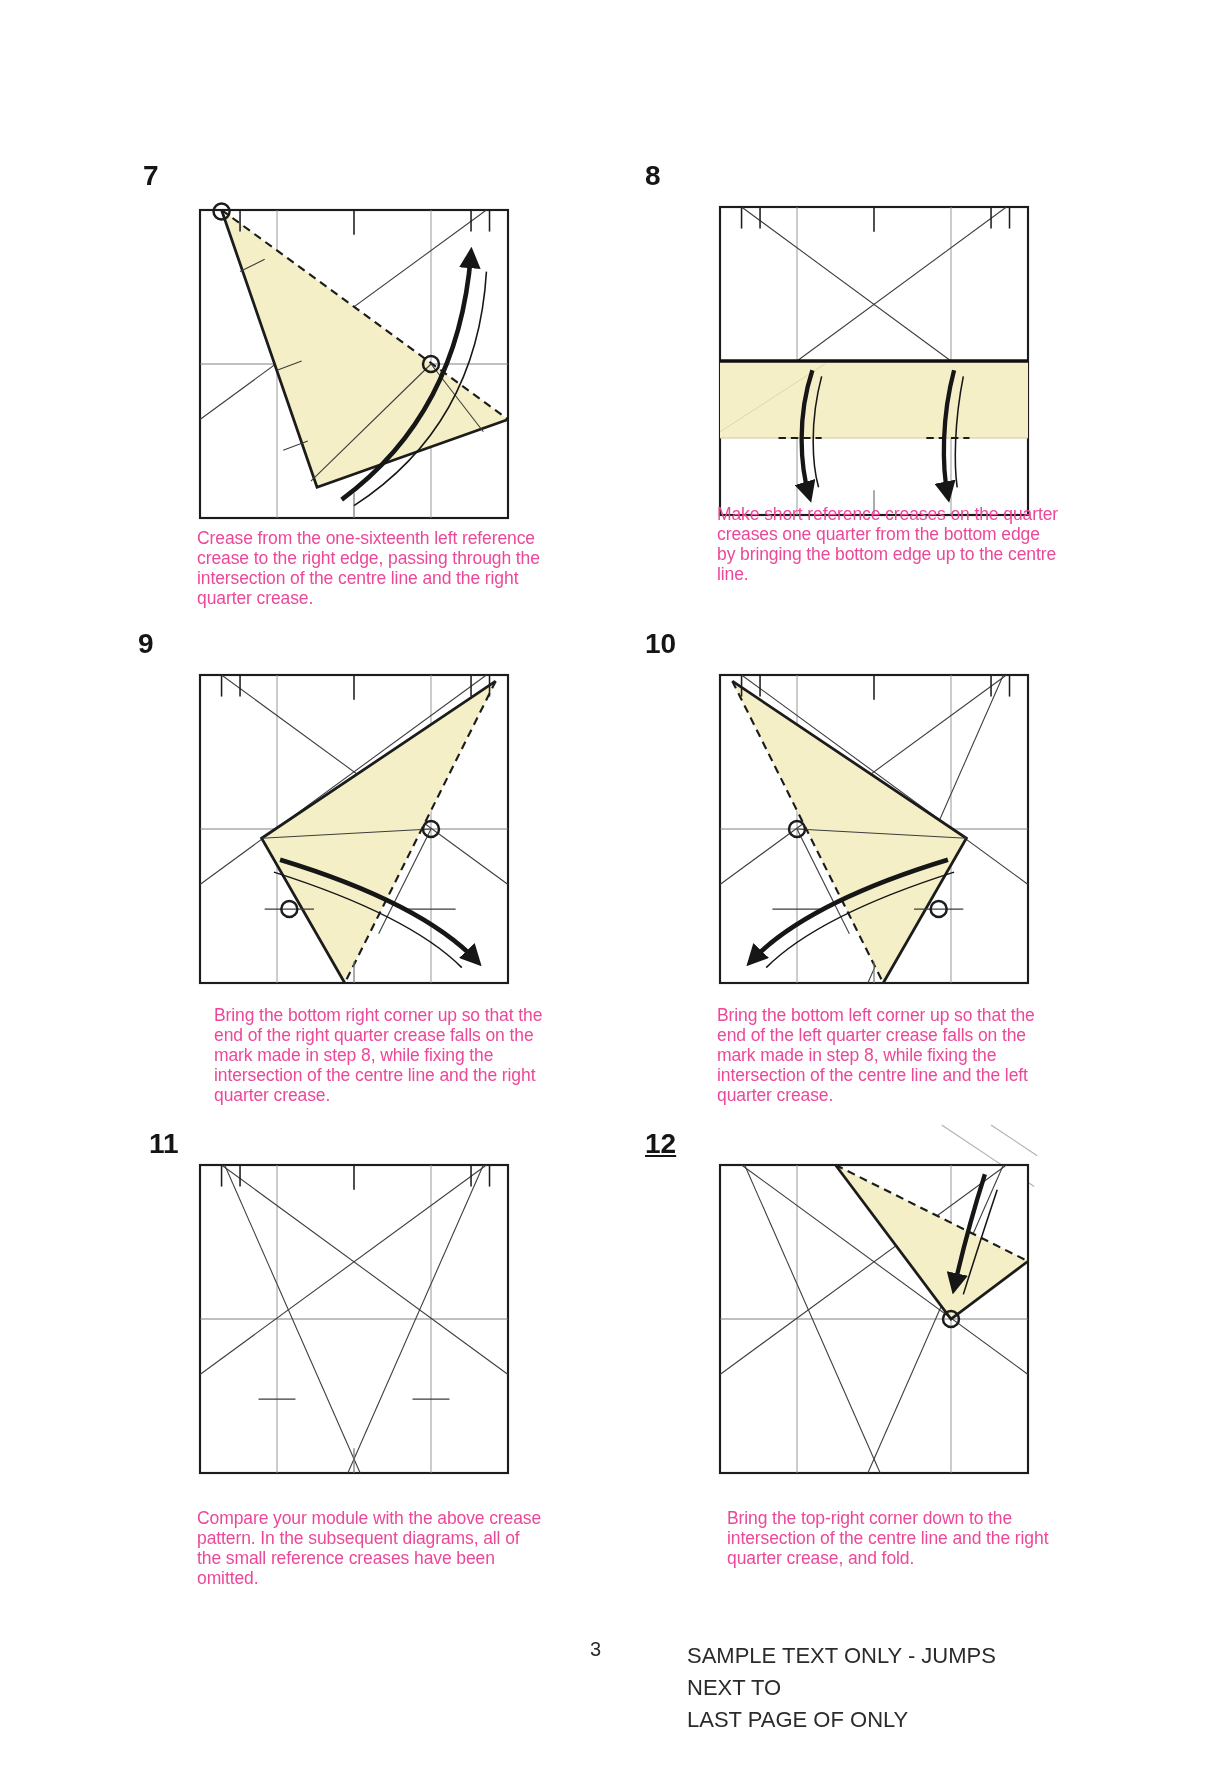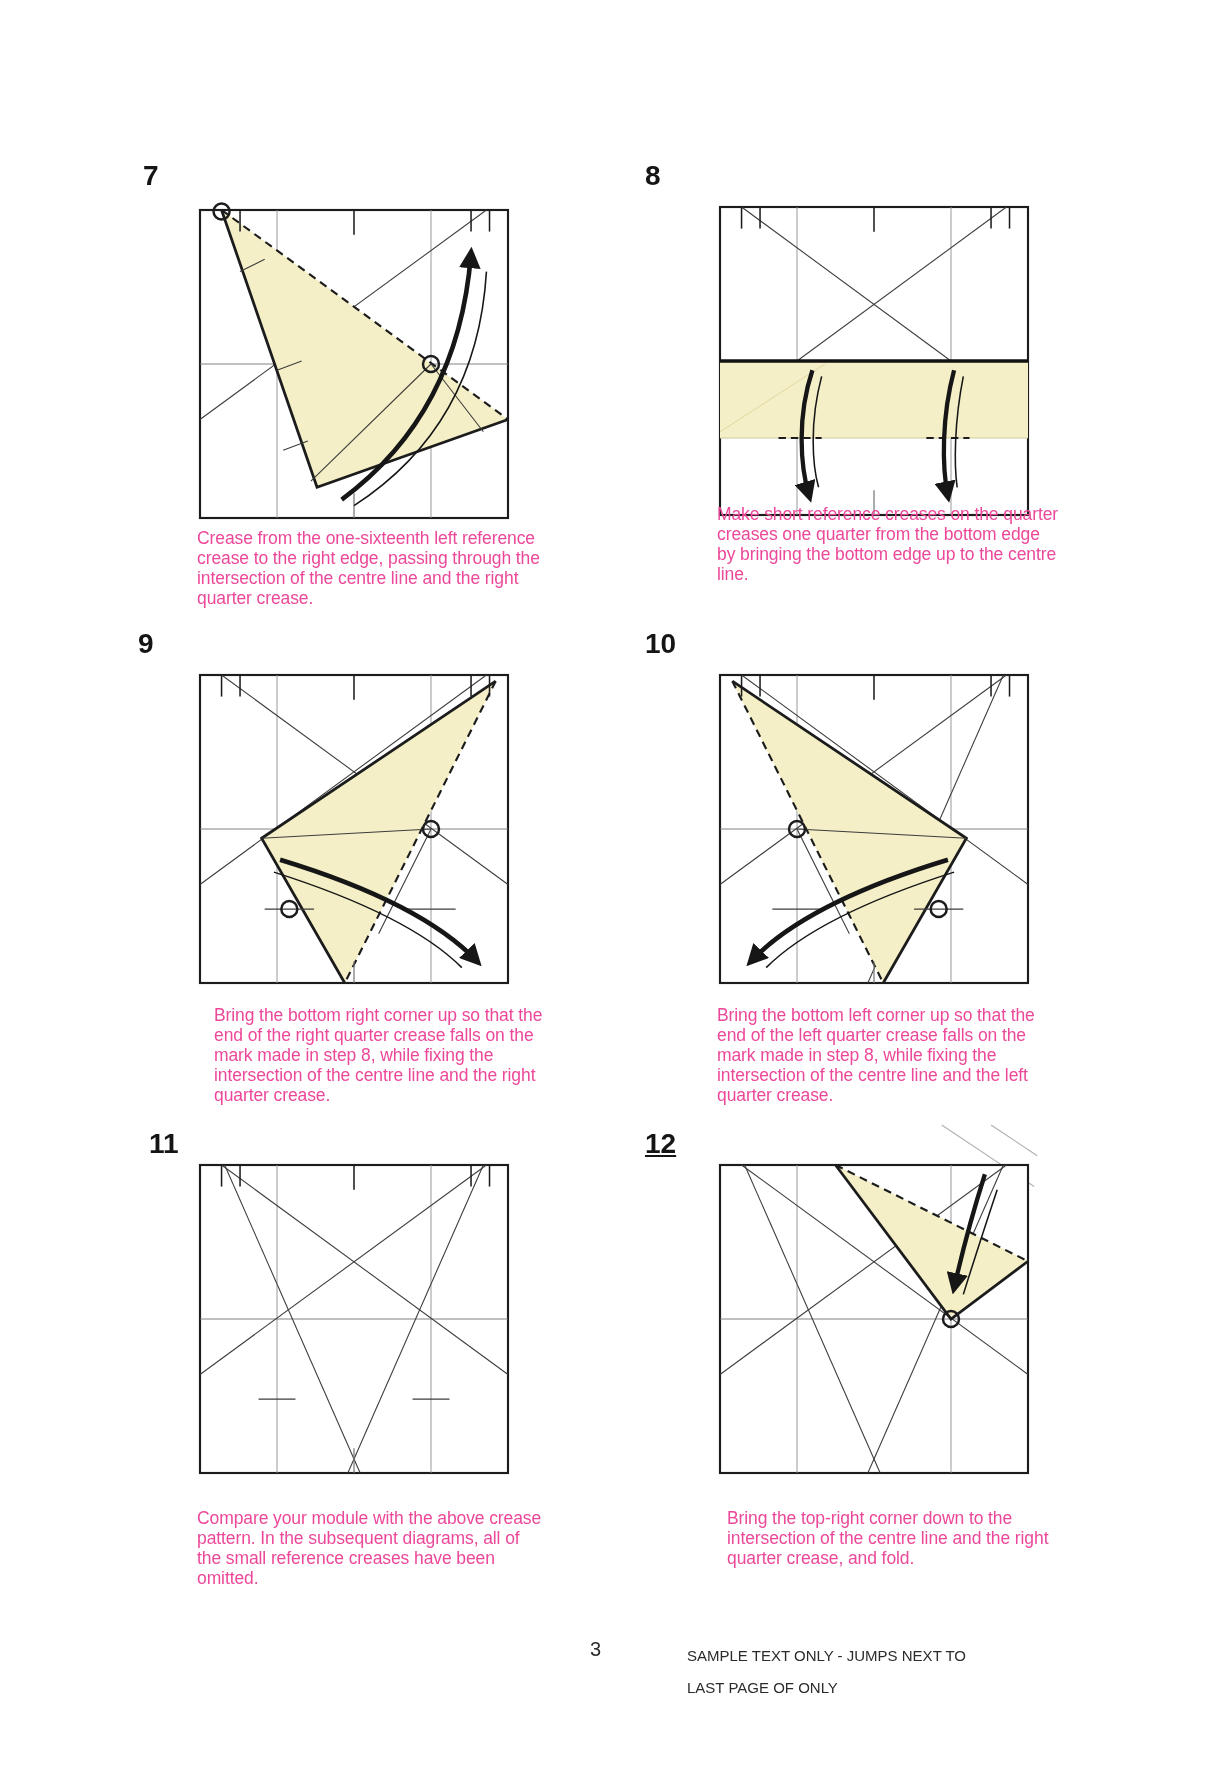--- a/index.html
+++ b/index.html
@@ -11,21 +11,21 @@
     position:absolute;font-size:28px;font-weight:700;color:#151515;
     font-family:"Liberation Sans", sans-serif;
   }
   .caption{
     position:absolute;font-size:17.5px;line-height:20px;color:#ec4899;
     letter-spacing:-0.1px;
   }
   .diagram{position:absolute;width:308px;height:308px;overflow:visible;}
   .diagram *{vector-effect:none;}
   .page-number{position:absolute;font-size:20px;color:#2b2b2b;}
-  .footer-text{position:absolute;font-size:15px;color:#2b2b2b;line-height:32px;}
+  .footer-text{position:absolute;font-size:22px;color:#2b2b2b;line-height:32px;}
   svg{display:block;}
 </style>
 </head>
 <body>
 
 <div class="step-num" style="left:143px;top:160px;">7</div>
 <svg class="diagram" style="left:200px;top:210px;" viewBox="0 0 100 100">
   <defs>
     <marker id="ah7" viewBox="0 0 10 10" refX="7" refY="5" markerWidth="7" markerHeight="7" orient="auto" markerUnits="userSpaceOnUse">
         <path d="M0 0 L10 5 L0 10 Z" fill="#161616"></path>

